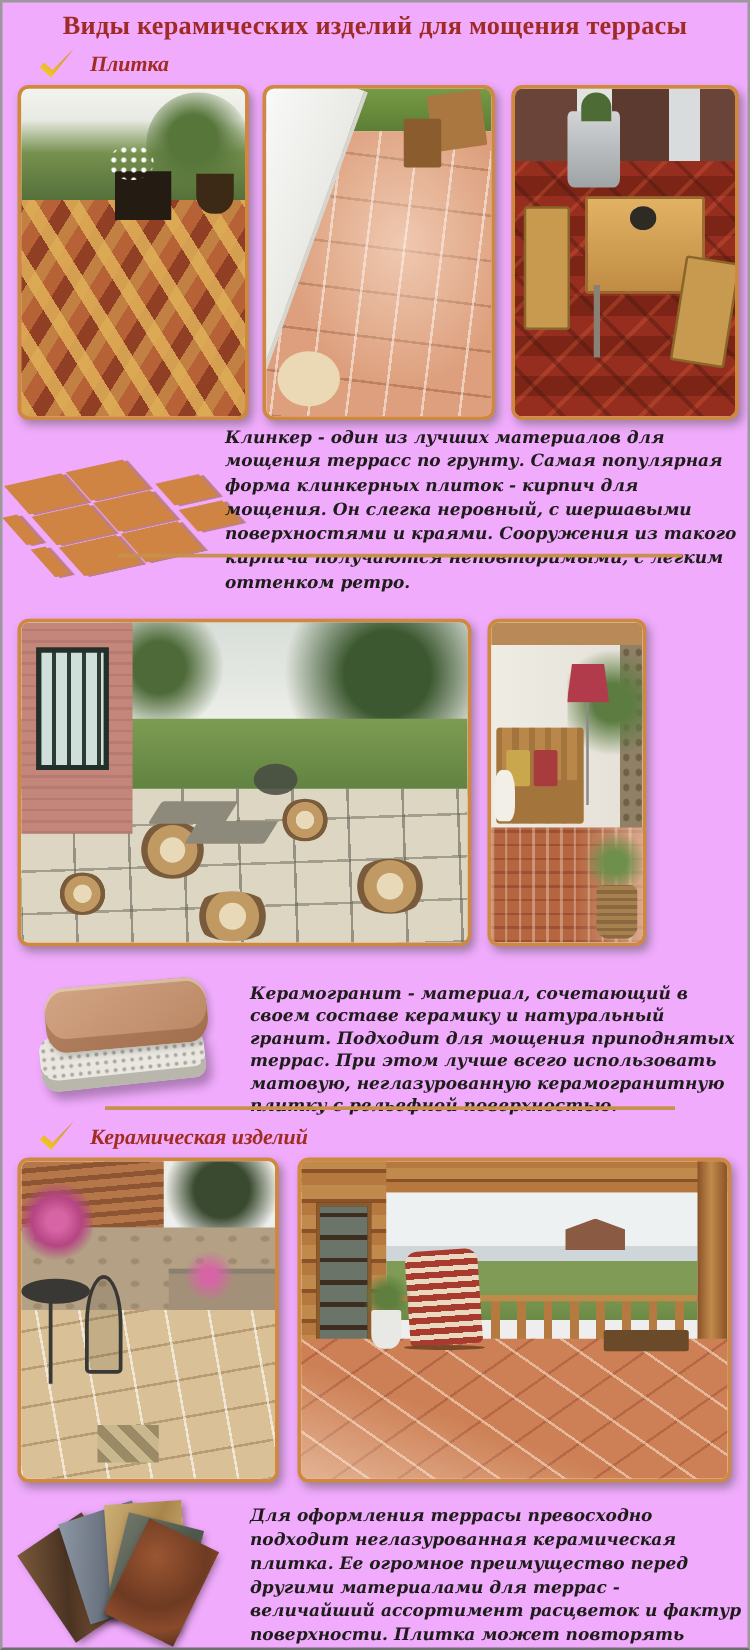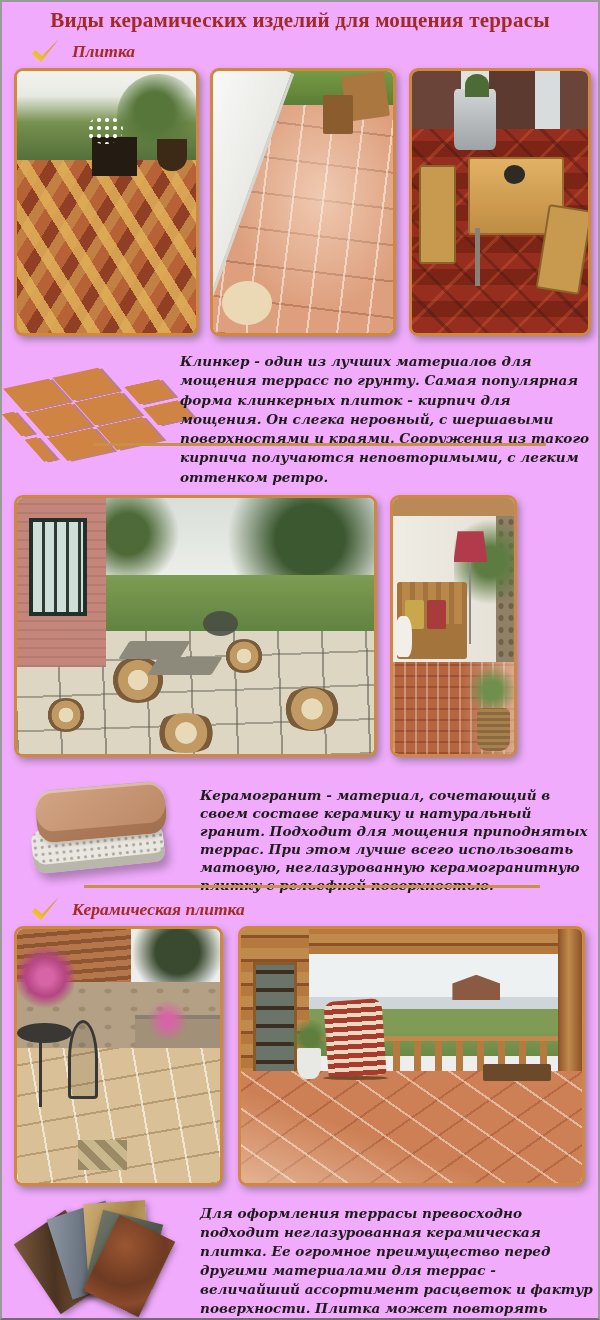--- a/index.html
+++ b/index.html
@@ -158,21 +158,21 @@
     border-radius:10px 10px 4px 4px;
     background:repeating-linear-gradient(0deg,#a83a2e 0 5px,#e8d9c0 5px 9px);}
   .p32 .rockerbase{left:24%;top:58%;width:19%;height:4px;background:#7a4a28;border-radius:50%;}
   .p32 .plantpot{left:16.5%;top:47%;width:7%;height:12%;background:#e8e8e4;border-radius:2px 2px 40% 40%;}
   .p32 .plantleaves{left:14%;top:36%;width:12%;height:14%;
     background:radial-gradient(circle,#5f7f3f 30%,rgba(95,127,63,0) 72%);}
   .p32 .benchr{right:9%;top:53%;width:20%;height:7%;background:#6b4a2a;border-radius:2px;}
   
   .desc{position:absolute;font-style:italic;font-weight:600;color:#1e1c1a;
         font-family:"DejaVu Serif",serif;}
-  .d1{left:178px;top:350px;width:414px;font-size:13.6px;line-height:19.3px;}
+  .d1{left:178px;top:339px;width:414px;font-size:13.6px;line-height:19.3px;}
   .d2{left:198px;top:784px;width:394px;font-size:13.6px;line-height:18px;}
   .d3{left:198px;top:1202px;width:396px;font-size:13.6px;line-height:19px;}
   .divider{position:absolute;height:3px;background:#c8914b;}
   .dv1{left:92px;top:441px;width:452px;}
   .dv2{left:82px;top:883px;width:456px;}
   
   .fig{position:absolute;}
   .fig1{left:10px;top:344px;width:160px;height:98px;}
   .fig1 .board{position:absolute;left:2px;top:-16px;width:150px;height:150px;
     transform:rotateX(60deg) rotateZ(-24deg);transform-origin:50% 60%;}
@@ -330,21 +330,21 @@
       <svg width="30" height="26" viewBox="0 0 30 26">
         <defs>
             <linearGradient id="g3" x1="0" y1="1" x2="1" y2="0">
           <stop offset="0" stop-color="#f6d321"></stop>
               <stop offset="1" stop-color="#c9853a"></stop>
         </linearGradient>
           </defs>
         <polygon points="2,16 11,24 29,1 12,18 5,12" fill="url(#g3)"></polygon>
       </svg>
     </span>
-    <span class="label">Керамическая плитка</span>
+    <span class="label">Керамическая изделий</span>
   </div>
 
   <div class="photo p31">
     <div class="ly sky"></div>
     <div class="ly roof"></div>
     <div class="ly tree"></div>
     <div class="ly wall"></div>
     <div class="ly wall2"></div>
     <div class="ly floor"></div>
     <div class="ly mosaic"></div>

